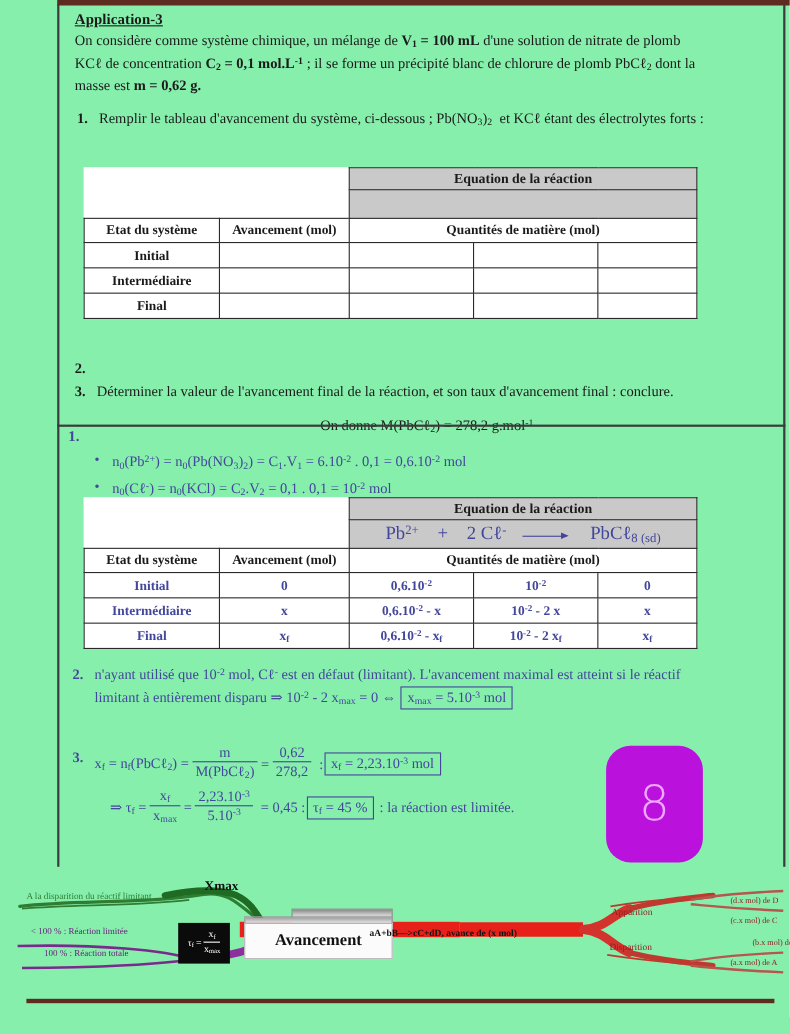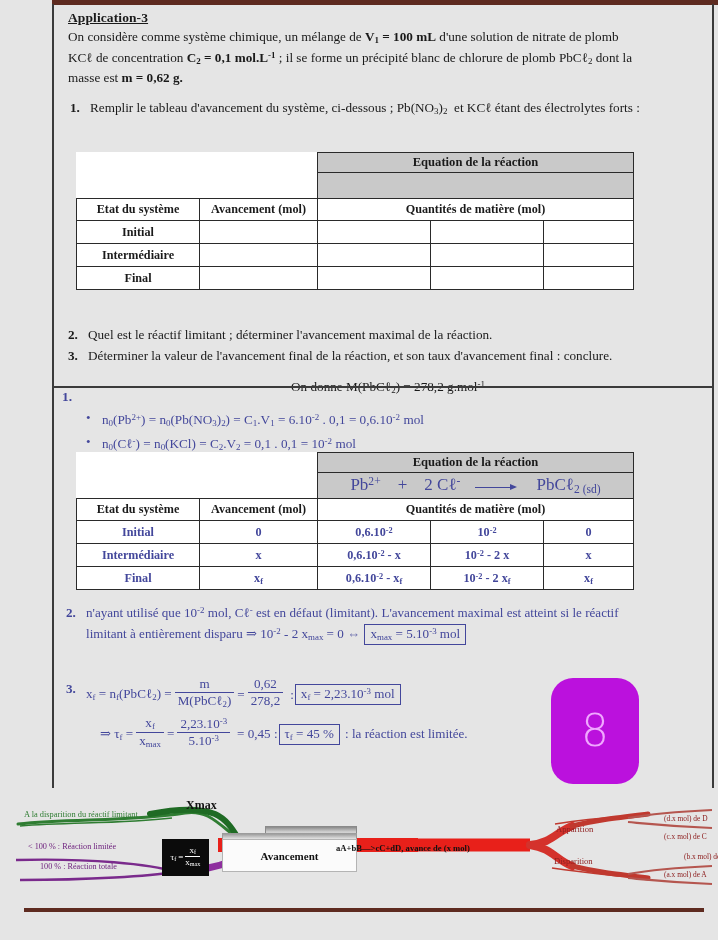--- a/index.html
+++ b/index.html
@@ -12,21 +12,21 @@
     color: #1a1a1a;
     overflow: hidden;
     position: relative;
   }
 
   
   #page {
     position: absolute;
     left: 0; top: 0;
     width: 718px; height: 940px;
-    background: #e5e5e5;
+    background: #86efac;
   }
   .top-rule {
     position: absolute;
     left: 52px; top: 0px;
     width: 666px; height: 5px;
     background: #5e2b20;
   }
   .frame-left {
     position: absolute;
     left: 52px; top: 4px;
@@ -287,21 +287,21 @@
 
   #mm-avanc-box {
     position: absolute;
     left: 222px; top: 839px;
     width: 135px; height: 33px;
     background: #fbfbfb;
     border: 1px solid #b4b4b4;
     display: flex; align-items: center; justify-content: center;
   }
   #mm-avanc-box span {
-    font-size: 11px; font-weight: bold; color: #111;
+    font-size: 15px; font-weight: bold; color: #111;
   }
   #mm-avanc-top {
     position: absolute;
     left: 265px; top: 826px;
     width: 92px; height: 14px;
     background: linear-gradient(#8a8a8a, #cfcfcf 40%, #e8e8e8);
     border: 1px solid #8a8a8a;
   }
   #mm-avanc-strip {
     position: absolute;
@@ -395,21 +395,20 @@
       <td class="c3">&nbsp;</td>
       <td class="c4">&nbsp;</td>
       <td class="c5">&nbsp;</td>
     </tr>
   </tbody>
     </table>
 
   <div style="position:absolute; left:68px; top:325px; width:640px;">
     <div class="qitem">
       <span class="qnum">2.</span>
-      <span>Quel est le réactif limitant ; déterminer l'avancement maximal de la réaction.</span>
     </div>
     <div class="qitem">
       <span class="qnum">3.</span>
       <span>Déterminer la valeur de l'avancement final de la réaction, et son taux d'avancement final : conclure.</span>
     </div>
     <div class="qcentered">
       On donne M(PbCℓ<sub>2</sub>) = 278,2 g.mol<sup>-1</sup>
     </div>
   </div>
 
@@ -435,21 +434,21 @@
       <td class="hdr-eq" colspan="3">Equation de la réaction</td>
     </tr>
     <tr>
       <td class="blank-left c1"></td>
       <td class="blank-left c2"></td>
       <td class="eqrow-cell" colspan="3">
         <span class="eq-species">Pb<sup>2+</sup></span>
         <span class="eq-species" style="margin:0 14px">+</span>
         <span class="eq-species">2 Cℓ<sup>-</sup></span>
         <span class="arrow-long" style="margin:0 12px"></span>
-        <span class="eq-species">PbCℓ<sub>2 (sd)</sub></span>
+        <span class="eq-species">PbCℓ<sub>8 (sd)</sub></span>
       </td>
     </tr>
     <tr>
       <td class="col-head c1">Etat du système</td>
       <td class="col-head c2">Avancement (mol)</td>
       <td class="col-head" colspan="3">Quantités de matière (mol)</td>
     </tr>
     <tr class="datarow">
       <td class="c1">Initial</td>
       <td class="c2">0</td>

